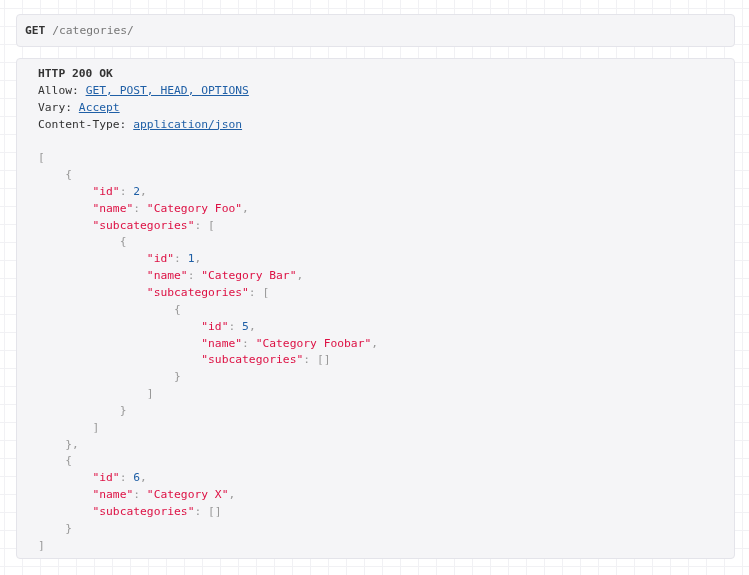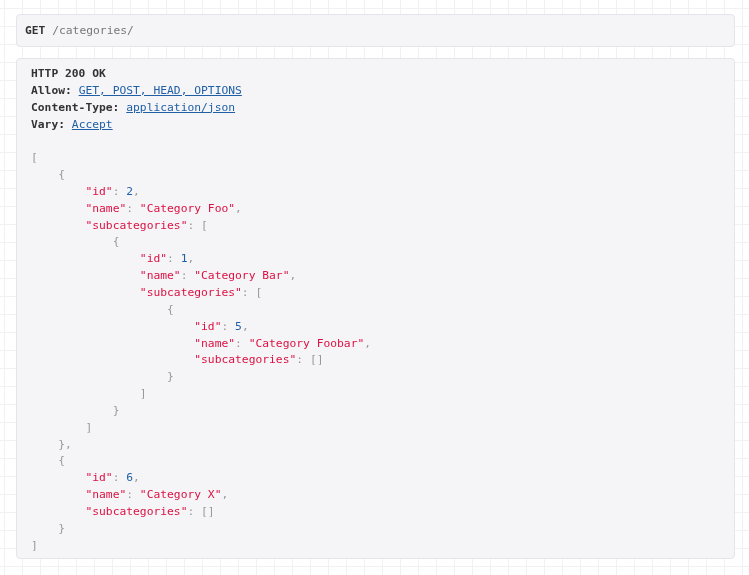--- a/index.html
+++ b/index.html
@@ -18,45 +18,45 @@
     }
     .panel {
       position: absolute;
       left: 16px; width: 719px;
       background: #f5f5f7;
       border: 1px solid #e4e4ea;
       border-radius: 4px;
       box-sizing: border-box;
     }
     .request-panel { top: 14px; height: 33px; padding: 8px 8px; }
-    .response-panel { top: 58px; height: 501px; padding: 7px 14px; }
+    .response-panel { top: 58px; height: 501px; padding: 7px 21px; }
     .line { height: 16.85px; line-height: 16.85px; white-space: pre; }
     .method { font-weight: bold; color: #333; }
     .path { color: #777; }
-    .hdr-key { font-weight: bold; color: #333; }
+    .hdr-key { font-weight: normal; color: #333; }
     .hdr-val { color: #1f5fa6; text-decoration: underline; }
     .status { font-weight: bold; color: #333; }
     .punc { color: #999; }
     .key { color: #dd1144; }
     .str { color: #dd1144; }
     .num { color: #1f5fa6; }
     .gap { height: 16.85px; }
   </style>
 </head>
 <body>
 
 <div class="panel request-panel">
   <div class="line"><span class="method">GET</span> <span class="path">/categories/</span></div>
 </div>
 
 <div class="panel response-panel">
   <div class="line status">HTTP 200 OK</div>
   <div class="line"><span class="hdr-key">Allow:</span> <span class="hdr-val">GET, POST, HEAD, OPTIONS</span></div>
+  <div class="line"><span class="hdr-key">Vary:</span> <span class="hdr-val">Accept</span></div>
   <div class="line"><span class="hdr-key">Content-Type:</span> <span class="hdr-val">application/json</span></div>
-  <div class="line"><span class="hdr-key">Vary:</span> <span class="hdr-val">Accept</span></div>
   <div class="gap"></div>
 
   <div>
     <div class="line"><span class="punc">[</span></div>
     <div class="line">    <span class="punc">{</span></div>
     <div class="line">        <span class="key">"id"</span><span class="punc">: </span><span class="num">2</span><span class="punc">,</span></div>
     <div class="line">        <span class="key">"name"</span><span class="punc">: </span><span class="str">"Category Foo"</span><span class="punc">,</span></div>
     <div class="line">        <span class="key">"subcategories"</span><span class="punc">: </span><span class="punc">[</span></div>
     <div class="line">            <span class="punc">{</span></div>
     <div class="line">                <span class="key">"id"</span><span class="punc">: </span><span class="num">1</span><span class="punc">,</span></div>

